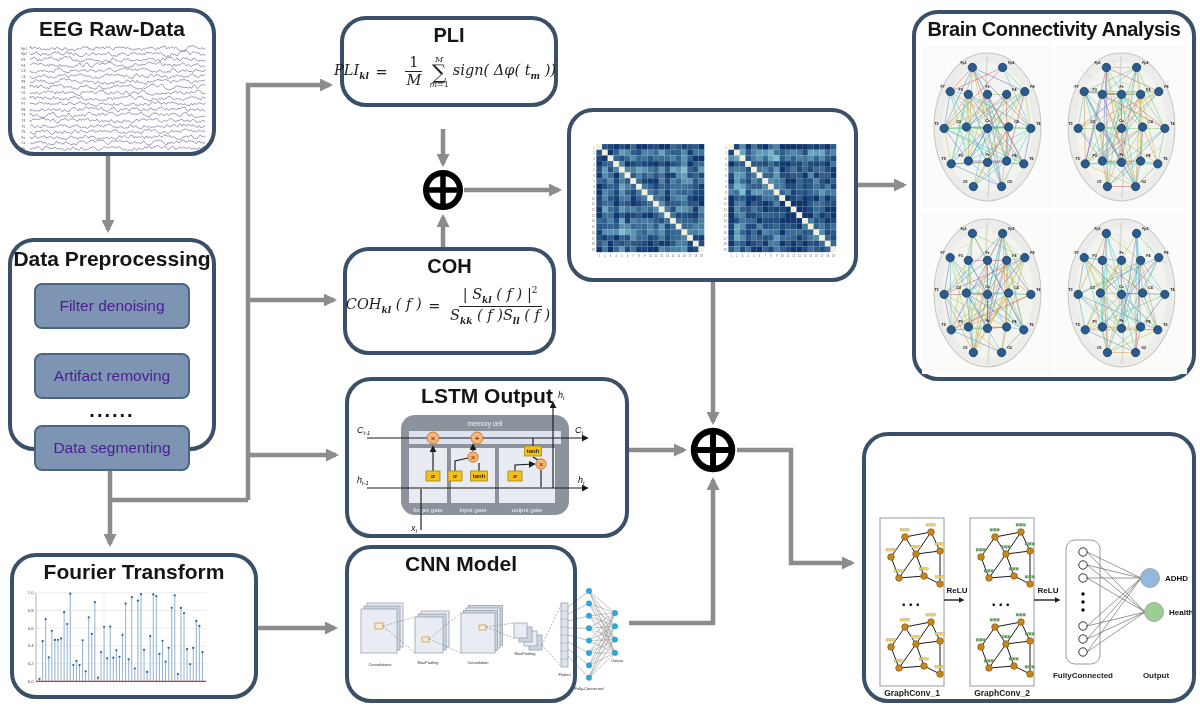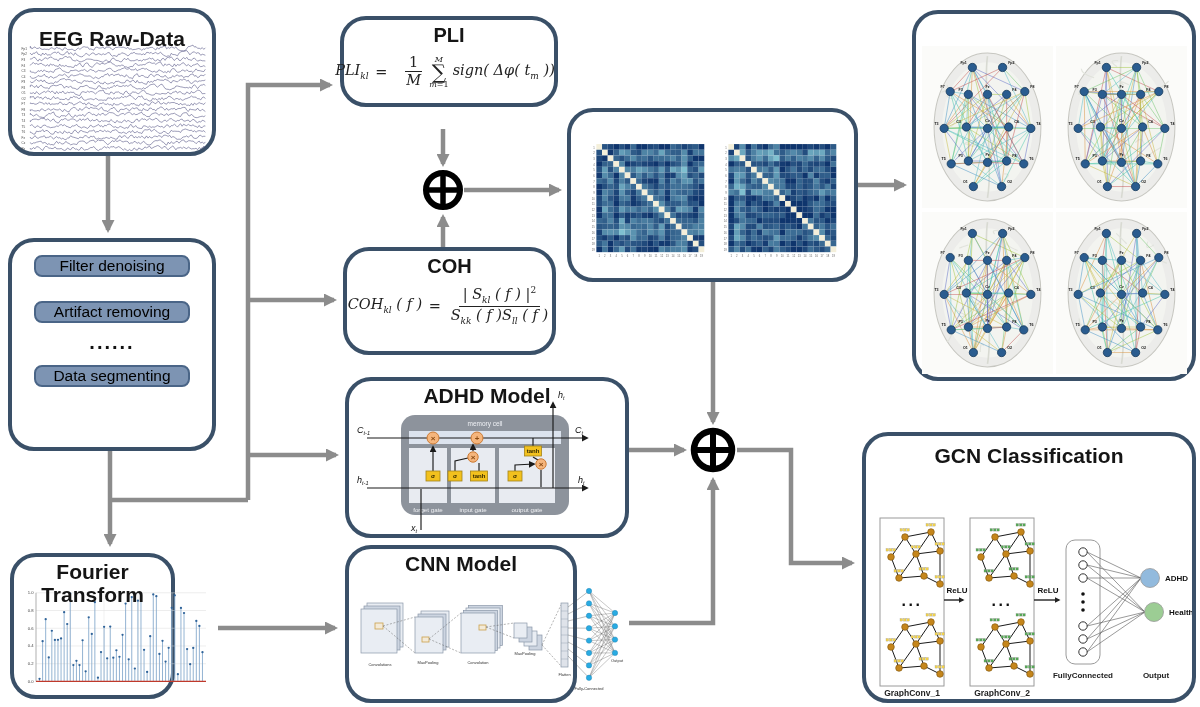--- a/index.html
+++ b/index.html
@@ -1,31 +1,31 @@
 <!DOCTYPE html>
 <html><head>
 <meta charset="utf-8">
 <style>
   html,body{margin:0;padding:0;background:#fff;}
   #canvas{position:relative;width:1200px;height:707px;background:#fff;overflow:hidden;
           font-family:"Liberation Sans",sans-serif;}
   .box{position:absolute;background:#fff;border:4px solid #3a5068;border-radius:26px;
        box-sizing:border-box;z-index:2;}
   .title{position:relative;z-index:3;text-align:center;font-weight:bold;color:#151515;line-height:1.1;}
-  .t22{font-size:21px;margin-top:15px;}
+  .t22{font-size:21px;margin-top:5px;}
   .t20{font-size:20px;margin-top:4px;}
   .tight{letter-spacing:-0.4px;}
   .plot{position:absolute;z-index:1;}
-  .pp-btn{width:152px;margin:12px auto;padding:0 0;text-align:center;color:#000000;
+  .pp-btn{width:152px;margin:4px auto;padding:12px 0;text-align:center;color:#4c1d95;
           background:#7d94b3;border:2px solid #4a6587;border-radius:8px;font-size:15.5px;}
   .pp-dots{text-align:center;font-weight:bold;font-size:20px;letter-spacing:2px;color:#111;
            height:18px;line-height:14px;margin:4px 0 2px 0;}
   .formula{display:flex;align-items:center;justify-content:center;
            font-family:"DejaVu Serif",serif;font-size:14.5px;color:#222;margin-top:8px;gap:2px;}
-  .formula sub{font-size:9px;}
+  .formula sub{font-size:9px;font-weight:bold;}
   .formula sup{font-size:9px;}
   .frac{display:inline-flex;flex-direction:column;align-items:center;line-height:1.2;margin:0 3px;}
   .frac>span:first-child{border-bottom:1.3px solid #222;padding:0 4px;}
   .sum{display:inline-flex;flex-direction:column;align-items:center;line-height:0.9;margin:0 2px;font-style:normal;}
   .sum .lim{font-size:8px;}
   .sum .sig{font-size:20px;}
   .vr{width:1.6px;background:#222;align-self:stretch;margin:0 3px;}
   .brain-cell{position:absolute;background:#fbfbf9;}
   svg text{font-family:"Liberation Sans",sans-serif;}
 </style>
@@ -105,20 +105,21 @@
         <text x="1.5" y="93.19999999999999" font-size="3" fill="#444" text-anchor="start" font-weight="normal">Fz</text>
         <path d="M10,91.6 L10.0,92.4 L11.5,93.1 L13.0,92.1 L14.5,90.2 L16.0,92.1 L17.5,92.9 L19.0,91.9 L20.5,91.4 L22.0,91.2 L23.5,90.3 L25.0,92.5 L26.5,91.9 L28.0,91.8 L29.5,90.6 L31.0,92.2 L32.5,93.4 L34.0,92.3 L35.5,91.1 L37.0,92.6 L38.5,92.1 L40.0,93.5 L41.5,92.7 L43.0,93.8 L44.5,94.1 L46.0,92.6 L47.5,92.5 L49.0,90.3 L50.5,91.4 L52.0,91.8 L53.5,92.2 L55.0,92.7 L56.5,93.2 L58.0,91.7 L59.5,92.0 L61.0,92.4 L62.5,90.3 L64.0,90.2 L65.5,91.6 L67.0,92.6 L68.5,90.6 L70.0,91.4 L71.5,90.6 L73.0,92.9 L74.5,93.7 L76.0,92.6 L77.5,93.3 L79.0,93.4 L80.5,92.6 L82.0,92.7 L83.5,91.9 L85.0,92.5 L86.5,93.0 L88.0,91.6 L89.5,92.5 L91.0,92.9 L92.5,93.7 L94.0,93.5 L95.5,91.0 L97.0,90.3 L98.5,92.4 L100.0,90.7 L101.5,90.2 L103.0,91.5 L104.5,93.0 L106.0,91.1 L107.5,89.7 L109.0,90.2 L110.5,92.4 L112.0,91.2 L113.5,92.3 L115.0,91.2 L116.5,92.0 L118.0,90.6 L119.5,92.0 L121.0,92.9 L122.5,90.5 L124.0,92.6 L125.5,91.0 L127.0,92.5 L128.5,92.1 L130.0,90.6 L131.5,90.8 L133.0,91.3 L134.5,90.1 L136.0,90.8 L137.5,92.0 L139.0,90.0 L140.5,89.7 L142.0,90.2 L143.5,90.9 L145.0,90.0 L146.5,92.1 L148.0,91.2 L149.5,91.5 L151.0,93.2 L152.5,93.8 L154.0,93.6 L155.5,93.8 L157.0,92.2 L158.5,91.4 L160.0,91.3 L161.5,90.4 L163.0,91.9 L164.5,90.2 L166.0,89.6 L167.5,92.0 L169.0,92.8 L170.5,93.0 L172.0,92.2 L173.5,90.3 L175.0,89.8 L176.5,91.4 L178.0,90.8 L179.5,90.9" fill="none" stroke="#3d3d73" stroke-width="0.55" opacity="0.9"></path>
         <text x="1.5" y="98.54999999999998" font-size="3" fill="#444" text-anchor="start" font-weight="normal">Cz</text>
         <path d="M10,96.94999999999999 L10.0,97.4 L11.5,98.3 L13.0,97.2 L14.5,97.3 L16.0,96.5 L17.5,96.2 L19.0,95.8 L20.5,95.6 L22.0,97.6 L23.5,96.8 L25.0,97.2 L26.5,98.8 L28.0,97.9 L29.5,99.0 L31.0,98.7 L32.5,99.4 L34.0,97.4 L35.5,95.7 L37.0,97.7 L38.5,96.5 L40.0,98.1 L41.5,98.3 L43.0,97.5 L44.5,95.7 L46.0,97.4 L47.5,97.7 L49.0,99.1 L50.5,98.6 L52.0,98.2 L53.5,98.5 L55.0,98.8 L56.5,96.4 L58.0,95.6 L59.5,95.5 L61.0,95.4 L62.5,95.9 L64.0,97.7 L65.5,97.3 L67.0,95.7 L68.5,95.1 L70.0,94.8 L71.5,94.7 L73.0,96.7 L74.5,95.2 L76.0,94.3 L77.5,95.1 L79.0,94.8 L80.5,94.6 L82.0,96.2 L83.5,97.7 L85.0,99.0 L86.5,97.9 L88.0,96.4 L89.5,95.1 L91.0,96.0 L92.5,95.0 L94.0,95.9 L95.5,95.2 L97.0,94.3 L98.5,95.9 L100.0,96.3 L101.5,95.7 L103.0,95.6 L104.5,96.1 L106.0,98.1 L107.5,97.1 L109.0,97.5 L110.5,95.8 L112.0,96.3 L113.5,97.6 L115.0,96.8 L116.5,98.2 L118.0,97.3 L119.5,95.6 L121.0,96.7 L122.5,98.5 L124.0,99.1 L125.5,99.2 L127.0,98.6 L128.5,96.7 L130.0,95.6 L131.5,95.0 L133.0,95.2 L134.5,94.6 L136.0,94.3 L137.5,96.1 L139.0,96.6 L140.5,98.4 L142.0,99.4 L143.5,96.5 L145.0,98.2 L146.5,96.1 L148.0,97.5 L149.5,97.5 L151.0,95.8 L152.5,95.8 L154.0,97.5 L155.5,95.8 L157.0,94.7 L158.5,94.3 L160.0,96.3 L161.5,96.3 L163.0,95.2 L164.5,95.1 L166.0,95.5 L167.5,95.5 L169.0,96.4 L170.5,98.0 L172.0,96.6 L173.5,95.4 L175.0,97.5 L176.5,96.3 L178.0,97.9 L179.5,96.3" fill="none" stroke="#3d3d73" stroke-width="0.55" opacity="0.9"></path>
         <text x="1.5" y="103.89999999999999" font-size="3" fill="#444" text-anchor="start" font-weight="normal">Pz</text>
         <path d="M10,102.3 L10.0,103.2 L11.5,103.2 L13.0,101.7 L14.5,102.9 L16.0,100.9 L17.5,101.0 L19.0,102.0 L20.5,103.4 L22.0,104.5 L23.5,101.9 L25.0,100.4 L26.5,101.0 L28.0,102.3 L29.5,102.3 L31.0,102.8 L32.5,102.4 L34.0,101.1 L35.5,102.9 L37.0,102.9 L38.5,102.9 L40.0,102.6 L41.5,103.8 L43.0,104.5 L44.5,104.1 L46.0,102.1 L47.5,103.2 L49.0,103.9 L50.5,101.8 L52.0,101.8 L53.5,103.3 L55.0,103.1 L56.5,104.3 L58.0,103.6 L59.5,101.3 L61.0,103.0 L62.5,104.2 L64.0,103.7 L65.5,103.6 L67.0,102.6 L68.5,101.7 L70.0,101.7 L71.5,100.7 L73.0,102.6 L74.5,103.9 L76.0,104.7 L77.5,103.3 L79.0,103.2 L80.5,101.8 L82.0,100.8 L83.5,102.1 L85.0,101.0 L86.5,102.3 L88.0,100.9 L89.5,101.1 L91.0,100.7 L92.5,102.3 L94.0,101.6 L95.5,100.8 L97.0,101.6 L98.5,102.8 L100.0,104.2 L101.5,102.8 L103.0,104.0 L104.5,104.9 L106.0,103.5 L107.5,104.7 L109.0,104.3 L110.5,102.1 L112.0,103.4 L113.5,104.4 L115.0,102.1 L116.5,102.9 L118.0,103.7 L119.5,102.9 L121.0,101.1 L122.5,102.0 L124.0,101.2 L125.5,100.4 L127.0,102.5 L128.5,102.0 L130.0,101.1 L131.5,100.6 L133.0,99.8 L134.5,100.1 L136.0,101.4 L137.5,102.6 L139.0,101.2 L140.5,100.5 L142.0,102.5 L143.5,103.9 L145.0,102.3 L146.5,101.3 L148.0,100.1 L149.5,102.0 L151.0,103.9 L152.5,102.0 L154.0,102.1 L155.5,101.5 L157.0,102.6 L158.5,101.2 L160.0,102.2 L161.5,102.7 L163.0,101.3 L164.5,102.2 L166.0,103.1 L167.5,102.8 L169.0,102.9 L170.5,102.4 L172.0,103.7 L173.5,101.7 L175.0,102.8 L176.5,101.9 L178.0,100.5 L179.5,102.3" fill="none" stroke="#3d3d73" stroke-width="0.55" opacity="0.9"></path>
       </svg>
   </div>
 
   <div class="box" style="left:8px;top:238px;width:208px;height:213px">
+    <div class="title t22">Data Preprocessing</div>
     <div class="pp-btn" style="margin-top:13px">Filter denoising</div>
     <div class="pp-btn" style="margin-top:24px">Artifact removing</div>
     <div class="pp-dots">......</div>
     <div class="pp-btn">Data segmenting</div>
   </div>
 
   <div class="box" style="left:340px;top:16px;width:218px;height:91px">
     <div class="title t20">PLI</div>
     <div class="formula"><i>PLI<sub>kl</sub></i>&nbsp;=&nbsp;<span class="vr"></span><span class="frac">
           <span>1</span>
@@ -937,20 +938,21 @@
         <text x="101.75" y="111" font-size="2.6" fill="#666" text-anchor="middle" font-weight="normal">17</text>
         <text x="9.5" y="94.29" font-size="2.6" fill="#666" text-anchor="end" font-weight="normal">17</text>
         <text x="107.25" y="111" font-size="2.6" fill="#666" text-anchor="middle" font-weight="normal">18</text>
         <text x="9.5" y="99.79" font-size="2.6" fill="#666" text-anchor="end" font-weight="normal">18</text>
         <text x="112.75" y="111" font-size="2.6" fill="#666" text-anchor="middle" font-weight="normal">19</text>
         <text x="9.5" y="105.29" font-size="2.6" fill="#666" text-anchor="end" font-weight="normal">19</text>
       </svg>
   </div>
 
   <div class="box" style="left:912px;top:10px;width:284px;height:371px">
+    <div class="title t20 tight">Brain Connectivity Analysis</div>
     <div class="brain-cell" style="left:6px;top:32px;width:131px;height:162px">
       <svg class="brainsvg" style="width:100%;height:100%" viewBox="0 0 130 160" preserveAspectRatio="none">
           <ellipse cx="65" cy="80" rx="53" ry="73" fill="#ececea" stroke="#c6c6c0" stroke-width="1"></ellipse>
           <ellipse cx="65" cy="80" rx="45" ry="64" fill="#f3f4f0"></ellipse>
           <path d="M65,10 C60,44 71,116 65,150" stroke="#d8dad2" fill="none" stroke-width="1.6"></path>
           <path d="M25.062610916851657,38.453457670708616 q1.4527732631683108,5.84021107651313 -5.805182737116872,7.1265353896902255" stroke="#dfe1d9" fill="none" stroke-width="1.1" opacity="0.9"></path>
           <path d="M81.35692970487935,126.37660241348352 q10.31137400708289,-0.4913664986299038 -3.8945985342325624,7.949469721829026" stroke="#dfe1d9" fill="none" stroke-width="1.1" opacity="0.9"></path>
           <path d="M32.72276886526753,74.86532629920666 q-3.692075900446694,7.520309336036732 -10.01160140988566,4.85673517813602" stroke="#dfe1d9" fill="none" stroke-width="1.1" opacity="0.9"></path>
           <path d="M52.32520601463058,102.10685020508883 q5.966338695926908,2.8363397743891365 10.339271426516838,-8.214309497935986" stroke="#dfe1d9" fill="none" stroke-width="1.1" opacity="0.9"></path>
           <path d="M74.33512405430444,103.14533101687704 q-7.284262190837658,-1.7296603263632022 2.598327807708017,-6.856930007093521" stroke="#dfe1d9" fill="none" stroke-width="1.1" opacity="0.9"></path>
@@ -1480,21 +1482,21 @@
           <circle cx="65" cy="47.8" r="4.1" fill="#2a5c8f" stroke="#173a5c" stroke-width="0.8"></circle>
           <text x="65" y="41.8" font-size="3.6" fill="#111" text-anchor="middle" font-weight="bold">Fz</text>
           <circle cx="65" cy="81.4" r="4.1" fill="#2a5c8f" stroke="#173a5c" stroke-width="0.8"></circle>
           <text x="65" y="75.4" font-size="3.6" fill="#111" text-anchor="middle" font-weight="bold">Cz</text>
           <circle cx="65" cy="115" r="4.1" fill="#2a5c8f" stroke="#173a5c" stroke-width="0.8"></circle>
           <text x="65" y="109" font-size="3.6" fill="#111" text-anchor="middle" font-weight="bold">Pz</text>
         </svg></div>
   </div>
 
   <div class="box" style="left:345px;top:377px;width:284px;height:161px">
-    <div class="title t22" style="margin-top:3px">ADHD Model</div>
+    <div class="title t22" style="margin-top:3px">LSTM Output</div>
     <svg id="lstm-svg" class="plot" style="left:0;top:0;width:276px;height:153px" viewBox="0 0 276 153">
         <defs>
           <marker id="arrB1" markerUnits="userSpaceOnUse" markerWidth="7" markerHeight="7" refX="5.25" refY="3.5" orient="auto">
             <polygon points="0,0 7,3.5 0,7" fill="#1a1a1a"></polygon>
           </marker>
         </defs>
         <rect x="52" y="34" width="168" height="100" rx="14" fill="#8d939c"></rect>
         <text x="136" y="45" font-size="6.5" fill="#eef0f4" text-anchor="middle" font-weight="normal">memory cell</text>
         <rect x="60" y="50" width="152" height="13" fill="#dce3ee"></rect>
         <rect x="60" y="67" width="38" height="55" fill="#e8ebf1"></rect>
@@ -1535,21 +1537,21 @@
         <text x="192" y="85.6" font-size="8" fill="#8a4a12" text-anchor="middle" font-weight="bold">×</text>
         <text x="8" y="52" font-size="9" fill="#111" text-anchor="start" font-family="&quot;DejaVu Serif&quot;,serif" font-style="italic">C<tspan dy="2" font-size="5.58">t-1</tspan></text>
         <text x="8" y="102" font-size="9" fill="#111" text-anchor="start" font-family="&quot;DejaVu Serif&quot;,serif" font-style="italic">h<tspan dy="2" font-size="5.58">t-1</tspan></text>
         <text x="62" y="150" font-size="9" fill="#111" text-anchor="start" font-family="&quot;DejaVu Serif&quot;,serif" font-style="italic">x<tspan dy="2" font-size="5.58">t</tspan></text>
         <text x="226" y="52" font-size="9" fill="#111" text-anchor="start" font-family="&quot;DejaVu Serif&quot;,serif" font-style="italic">C<tspan dy="2" font-size="5.58">t</tspan></text>
         <text x="229" y="102" font-size="9" fill="#111" text-anchor="start" font-family="&quot;DejaVu Serif&quot;,serif" font-style="italic">h<tspan dy="2" font-size="5.58">t</tspan></text>
         <text x="209" y="17" font-size="9" fill="#111" text-anchor="start" font-family="&quot;DejaVu Serif&quot;,serif" font-style="italic">h<tspan dy="2" font-size="5.58">t</tspan></text>
       </svg>
   </div>
 
-  <div class="box" style="left:10px;top:553px;width:165px;height:146px">
+  <div class="box" style="left:10px;top:553px;width:248px;height:146px">
     <div class="title t22" style="margin-top:3px">Fourier Transform</div>
     <svg id="fourier-svg" class="plot" style="left:2px;top:30px;width:198px;height:106px" viewBox="0 0 198 110" preserveAspectRatio="none">
         <line x1="20" y1="6" x2="190" y2="6" stroke="#d9d9d9" stroke-width="0.5"></line>
         <text x="17.5" y="7.5" font-size="4.2" fill="#444" text-anchor="end" font-weight="normal">1.0</text>
         <line x1="20" y1="24.4" x2="190" y2="24.4" stroke="#d9d9d9" stroke-width="0.5"></line>
         <text x="17.5" y="25.9" font-size="4.2" fill="#444" text-anchor="end" font-weight="normal">0.8</text>
         <line x1="20" y1="42.8" x2="190" y2="42.8" stroke="#d9d9d9" stroke-width="0.5"></line>
         <text x="17.5" y="44.3" font-size="4.2" fill="#444" text-anchor="end" font-weight="normal">0.6</text>
         <line x1="20" y1="61.2" x2="190" y2="61.2" stroke="#d9d9d9" stroke-width="0.5"></line>
         <text x="17.5" y="62.7" font-size="4.2" fill="#444" text-anchor="end" font-weight="normal">0.4</text>
@@ -1766,21 +1768,20 @@
         <text x="79" y="115" font-size="4" fill="#333" text-anchor="middle" font-weight="normal">MaxPooling</text>
         <text x="129" y="115" font-size="4" fill="#333" text-anchor="middle" font-weight="normal">Convolution</text>
         <text x="176" y="106" font-size="4" fill="#333" text-anchor="middle" font-weight="normal">MaxPooling</text>
         <text x="215.5" y="127" font-size="4" fill="#333" text-anchor="middle" font-weight="normal">Flatten</text>
         <text x="240" y="141" font-size="4" fill="#333" text-anchor="middle" font-weight="normal">Fully-Connected</text>
         <text x="268" y="113" font-size="4" fill="#333" text-anchor="middle" font-weight="normal">Output</text>
       </svg>
   </div>
 
   <div class="box" style="left:862px;top:432px;width:334px;height:271px">
-    <div class="title t22" style="margin-top:8px">GCN Classification</div>
     <svg id="gcn-svg" class="plot" style="left:0;top:38px;width:326px;height:223px" viewBox="0 0 326 223">
         <defs>
           <marker id="arrB2" markerUnits="userSpaceOnUse" markerWidth="6" markerHeight="6" refX="4.5" refY="3" orient="auto">
             <polygon points="0,0 6,3 0,6" fill="#222"></polygon>
           </marker>
         </defs>
         <rect x="14" y="44" width="64" height="168" fill="#fff" stroke="#9a9a9a" stroke-width="1"></rect>
         <g transform="translate(17,52)">
           <line x1="22" y1="11" x2="48" y2="6" stroke="#1a1a1a" stroke-width="1"></line>
           <line x1="22" y1="11" x2="8" y2="31" stroke="#1a1a1a" stroke-width="1"></line>

